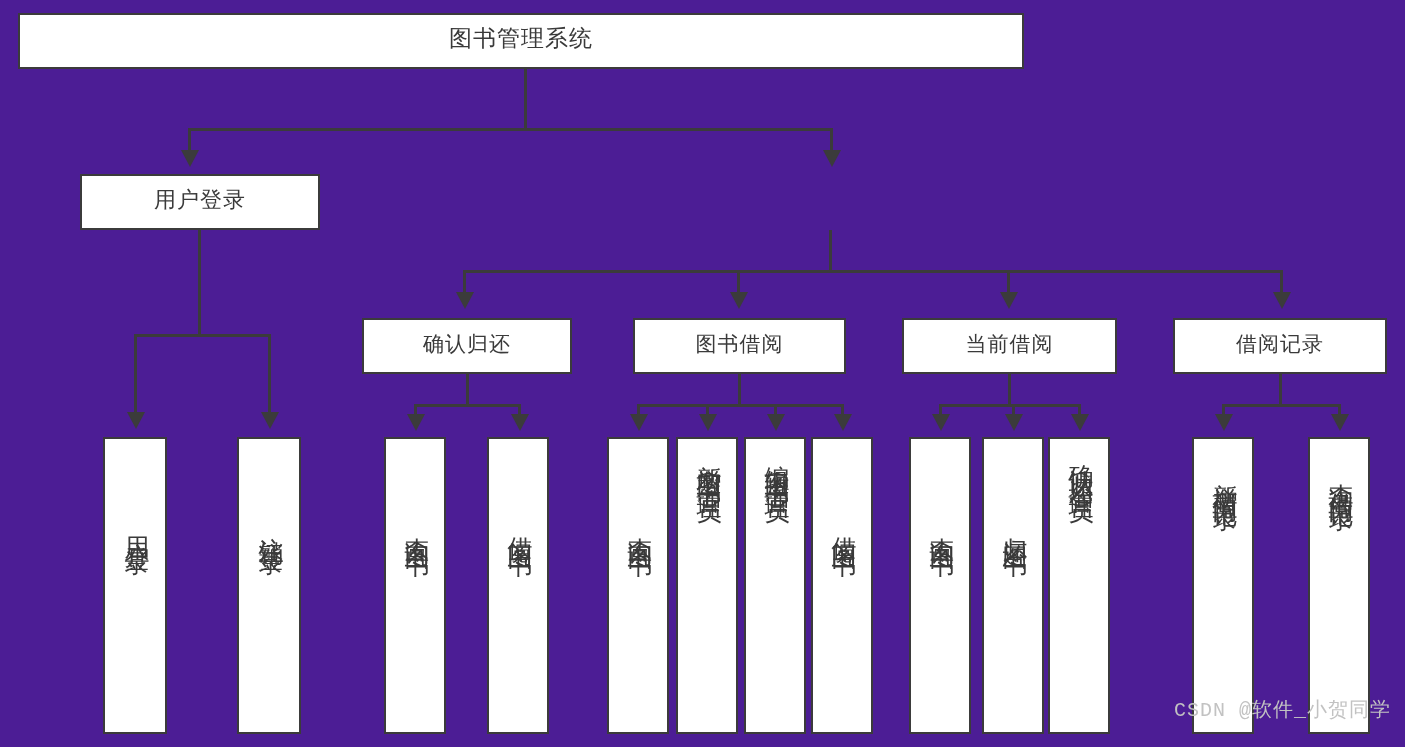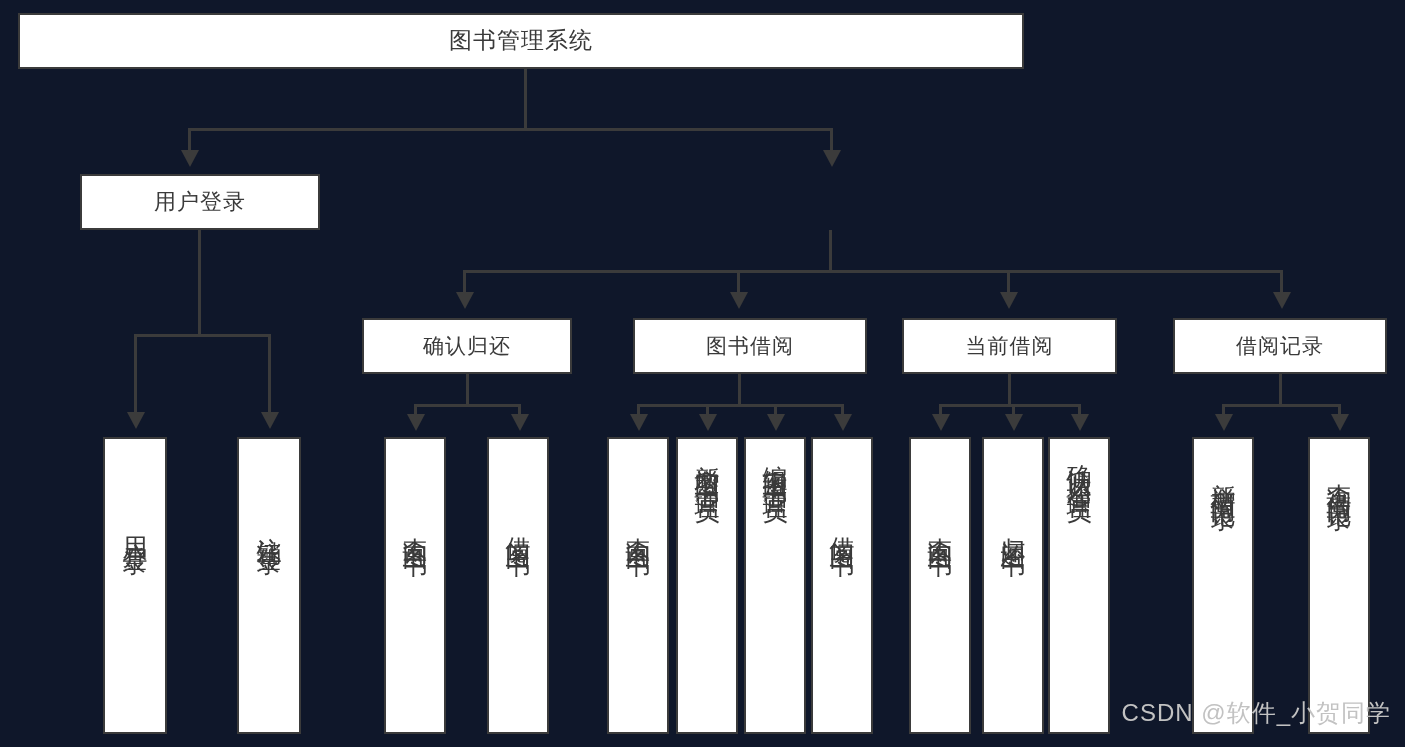--- a/index.html
+++ b/index.html
@@ -8,22 +8,23 @@
     background: #ffffff;
   }
   body {
     font-family: "Liberation Sans", "DejaVu Sans", sans-serif;
     color: #3a3a3a;
   }
   #canvas {
     position: relative;
     width: 1405px;
     height: 747px;
-    background: #0f172a;
+    background: #4c1d95;
     overflow: hidden;
+    font-family: Liberation Mono, monospace;
   }
   .node {
     position: absolute;
     box-sizing: border-box;
     border: 2px solid #3b3b3b;
     background: #ffffff;
     display: flex;
     align-items: center;
     justify-content: center;
     text-align: center;
@@ -85,22 +86,22 @@
     width: 0;
     height: 0;
     border-left: 9px solid transparent;
     border-right: 9px solid transparent;
     border-top: 17px solid #3b3b3b;
   }
 
   .watermark {
     position: absolute;
     right: 14px;
-    bottom: 18px;
-    font-size: 24px;
+    bottom: 24px;
+    font-size: 20px;
     color: #c2c2c2;
     letter-spacing: 1px;
     white-space: nowrap;
   }
 </style>
 </head>
 <body>
 
 <div id="canvas">
 
@@ -142,21 +143,21 @@
   <div class="vline" style="left:737px; top:270px; height:25px;"></div>
   <div class="arrow" style="left:730px; top:292px;"></div>
   <div class="vline" style="left:1007px; top:270px; height:25px;"></div>
   <div class="arrow" style="left:1000px; top:292px;"></div>
   <div class="vline" style="left:1280px; top:270px; height:25px;"></div>
   <div class="arrow" style="left:1273px; top:292px;"></div>
 
   <div class="node lvl3" style="left:362px; top:318px; width:210px;">
     <span class="node-label">确认归还</span>
   </div>
-  <div class="node lvl3" style="left:633px; top:318px; width:234px;">
+  <div class="node lvl3" style="left:633px; top:318px; width:213px;">
     <span class="node-label">图书借阅</span>
   </div>
   <div class="node lvl3" style="left:1173px; top:318px; width:214px;">
     <span class="node-label">借阅记录</span>
   </div>
   <div class="node lvl3" style="left:902px; top:318px; width:215px;">
     <span class="node-label">当前借阅</span>
   </div>
 
   <div class="vline" style="left:466px; top:374px; height:32px;"></div>

